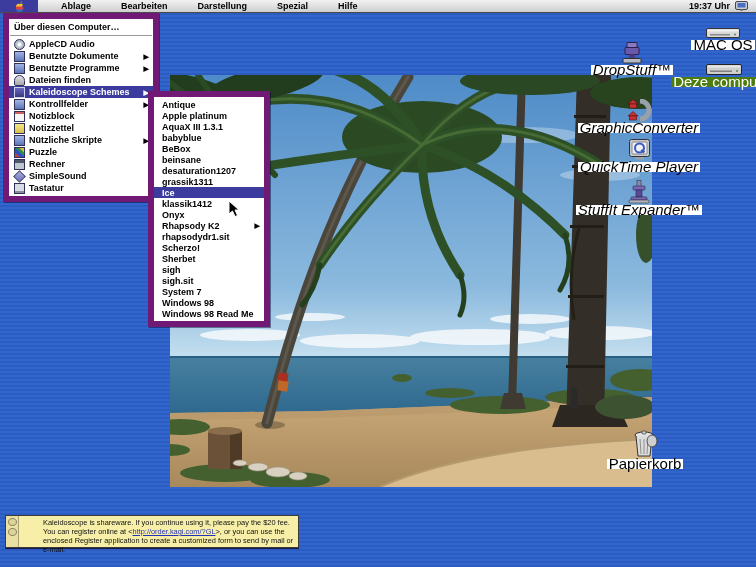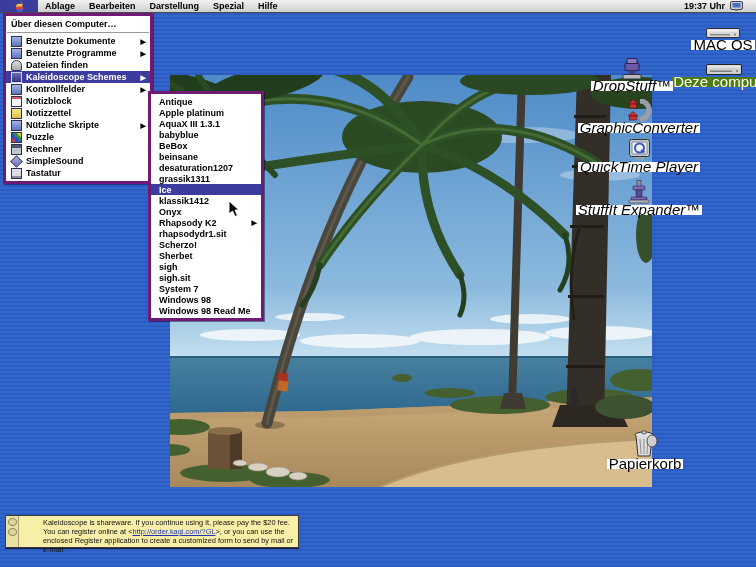--- a/index.html
+++ b/index.html
@@ -6,27 +6,27 @@
   #screen{position:relative;width:756px;height:567px;overflow:hidden;
           font-family:"Liberation Sans",sans-serif;-webkit-font-smoothing:antialiased;}
 
   
   #desktop{position:absolute;left:0;top:13px;right:0;bottom:0;
     background:repeating-linear-gradient(180deg,#2b5cc0 0px,#2b5cc0 2px,#3365cf 2px,#3365cf 4px);}
 
   
   #menubar{position:absolute;left:0;top:0;width:756px;height:12px;
     background:linear-gradient(#f2f2f2,#cfcfcf);border-bottom:1px solid #4a4a4a;
-    display:flex;align-items:center;font-size:9px;font-weight:bold;color:#000;z-index:50;}
+    display:flex;align-items:center;font-size:9px;font-weight:bold;color:#000;z-index:50;gap:16px;}
   .mb-title{padding:0 7px;height:12px;display:flex;align-items:center;}
   #apple-title{width:24px;justify-content:center;background:#3c3c9e;}
-  #mb-right{margin-left:auto;display:flex;align-items:center;gap:5px;padding-right:13px;}
-
-  
-  .menu{position:absolute;background:#fff;border:3px solid #701a75;
+  #mb-right{margin-left:auto;display:flex;align-items:center;gap:5px;padding-right:8px;}
+
+  
+  .menu{position:absolute;background:#fff;border:6px solid #701a75;
     box-shadow:1px 1px 0 rgba(0,0,40,.45);padding:2px 0;z-index:60;
     font-size:9px;font-weight:bold;color:#000;}
   #apple-menu{left:3px;top:13px;width:144px;}
   #schemes-menu{left:148px;top:91px;width:110px;}
   .mrow{height:12px;display:flex;align-items:center;padding:0 4px 0 5px;}
   #schemes-menu .mrow{height:11px;padding-left:8px;}
   .mrow.hl{background:#3c3c9e;color:#fff;}
   .mrow .lbl{white-space:nowrap;}
   .mrow .arrow{margin-left:auto;font-size:7px;line-height:1;}
   .msep{height:1px;background:#999;margin:2px 1px;}
@@ -240,20 +240,24 @@
     </div>
   </div>
 
   <div class="menu" id="apple-menu">
     <div class="mrow">
       <span class="lbl">Über diesen Computer…</span>
     </div>
     <div class="msep"></div>
 
     <div class="mrow">
+        <span class="ic ic-cd"></span>
+        <span class="lbl">AppleCD Audio</span>
+      </div>
+    <div class="mrow">
         <span class="ic ic-folder"></span>
         <span class="lbl">Benutzte Dokumente</span>
         <span class="arrow">▶</span>
       </div>
     <div class="mrow">
         <span class="ic ic-folder"></span>
         <span class="lbl">Benutzte Programme</span>
         <span class="arrow">▶</span>
       </div>
     <div class="mrow">
@@ -377,21 +381,21 @@
   <div class="dicon" style="left:696px;top:63px;width:56px;">
     <svg width="36" height="13" viewBox="0 0 36 13">
       <rect x="0.5" y="1.5" width="35" height="10" rx="1.5" fill="#cfcfcf" stroke="#222"></rect>
       <rect x="1.5" y="2.5" width="33" height="2" fill="#e8e8e8"></rect>
       <rect x="4" y="7.5" width="22" height="1.5" fill="#808080"></rect>
       <circle cx="31" cy="8" r="1" fill="#5a8a5a"></circle>
     </svg>
     <span class="label sel">Deze computer</span>
   </div>
 
-  <div class="dicon" style="left:601px;top:58px;width:62px;">
+  <div class="dicon" style="left:601px;top:42px;width:62px;">
     <svg width="24" height="22" viewBox="0 0 24 22">
       <rect x="7" y="0.5" width="10" height="5" rx="1" fill="#8a7ac4" stroke="#2a2050"></rect>
       <rect x="5" y="5.5" width="14" height="7" rx="1" fill="#6a58aa" stroke="#2a2050"></rect>
       <rect x="9" y="12.5" width="6" height="4" fill="#4a3a80"></rect>
       <rect x="3" y="16.5" width="18" height="4.5" rx="1" fill="#b8b8c4" stroke="#333"></rect>
     </svg>
     <span class="label alias">DropStuff™</span>
   </div>
   <div class="dicon" style="left:606px;top:99px;width:66px;">
     <svg width="26" height="23" viewBox="0 0 26 23">

